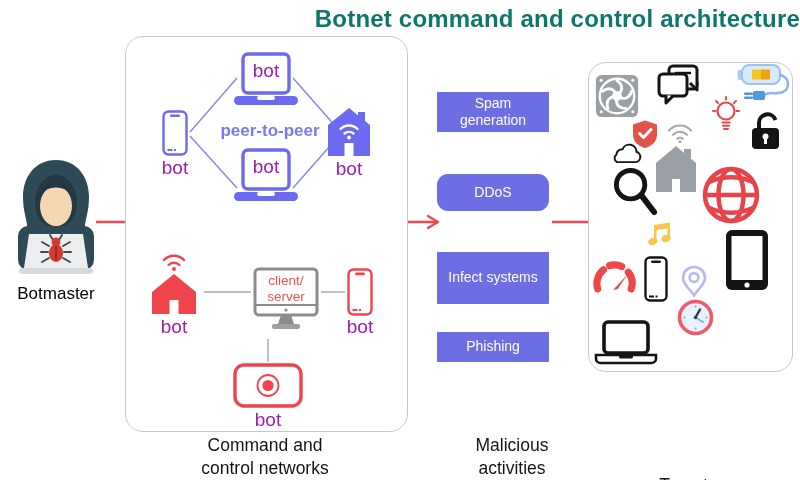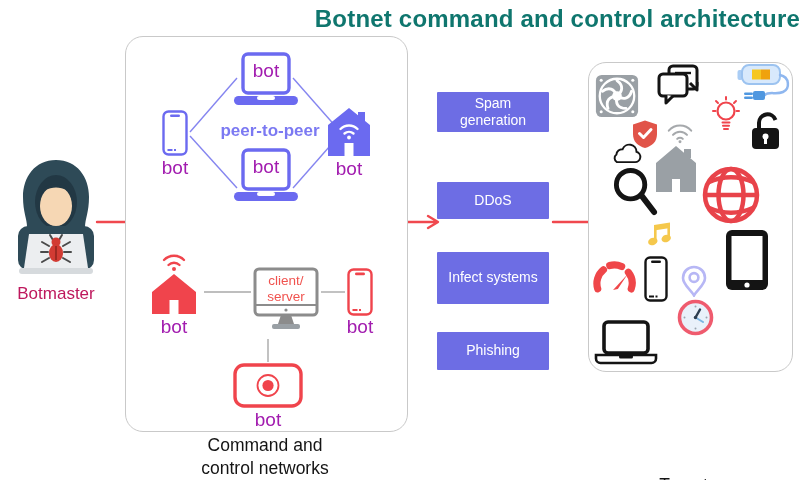--- a/index.html
+++ b/index.html
@@ -9,21 +9,21 @@
   .abs { position:absolute; }
   .title { top:5px; left:0; width:800px; text-align:right; font-size:24px; font-weight:bold; color:#0f766e; letter-spacing:.2px; }
   .roundbox { border:1.5px solid #c9c9c9; border-radius:18px; background:#fff; }
   .bot-label { font-size:19px; font-weight:500; color:#a21caf; text-align:center; }
   .caption { font-size:17.5px; color:#141414; text-align:center; line-height:1.32; }
   .p2p-label { font-size:17px; color:#7b79f2; text-align:center; font-weight:500; }
   .srv-text { font-size:13.5px; line-height:1.15; color:#f0534f; text-align:center; font-weight:500; }
   .activity-btn { left:437px; width:112px; background:#6d6de4; color:#fff; font-size:14px; font-weight:500;
                   display:flex; align-items:center; justify-content:center; text-align:center; line-height:1.25;
                   border:none; border-radius:1px; padding:13px 6px; }
-  .botmaster-label { font-size:17px; font-weight:500; color:#be185d; text-align:center; }
+  .botmaster-label { font-size:17px; font-weight:500; color:#000000; text-align:center; }
   svg { display:block; }
 </style>
 </head>
 <body>
 
 <div id="stage">
 
   <div class="abs title">Botnet command and control architecture</div>
 
   <svg class="abs" style="left:12px;top:156px;" width="88" height="126" viewBox="0 0 88 126">
@@ -153,24 +153,28 @@
     <circle cx="35" cy="22.5" r="5.6" fill="#f0444c"></circle>
   </svg>
   <div class="abs bot-label" style="left:248px;top:409px;width:40px;">bot</div>
 
   <div class="abs caption" style="left:135px;top:434px;width:260px;">
     <div>Command and</div>
     <div>control networks</div>
   </div>
 
   <div class="abs activity-btn" style="top:92px;height:40px;">Spam generation</div>
-  <div class="abs activity-btn" style="top:182px;height:37px;">DDoS</div>
+  <div class="abs activity-btn" style="top:174px;height:37px;border-radius:11px;">DDoS</div>
   <div class="abs activity-btn" style="top:252px;height:52px;">Infect systems</div>
-  <div class="abs activity-btn" style="top:332px;height:38px;text-align:center;">Phishing</div>
-
+  <div class="abs activity-btn" style="top:332px;height:30px;text-align:center;">Phishing</div>
+
+  <div class="abs caption" style="left:432px;top:434px;width:160px;">
+    <div>Malicious</div>
+    <div>activities</div>
+  </div>
 
   <div class="abs roundbox" style="left:588px;top:62px;width:205px;height:310px;"></div>
 
   <svg class="abs" style="left:594px;top:73px;" width="46" height="46" viewBox="0 0 48 48">
     <rect x="2" y="2" width="44" height="44" rx="6" fill="#9aa0a5"></rect>
     <g fill="#fff">
         <circle cx="7.5" cy="7.5" r="1.6"></circle>
         <circle cx="40.5" cy="7.5" r="1.6"></circle>
         <circle cx="7.5" cy="40.5" r="1.6"></circle>
         <circle cx="40.5" cy="40.5" r="1.6"></circle>

